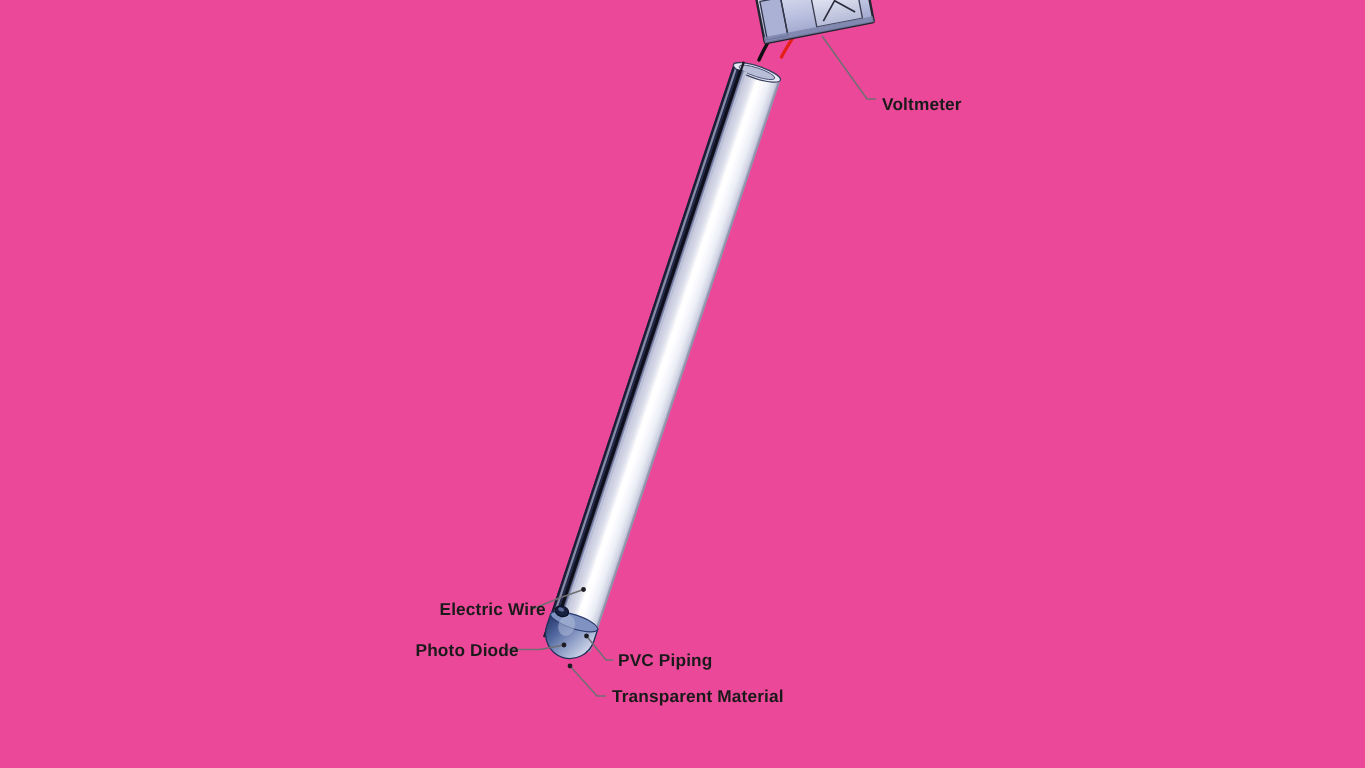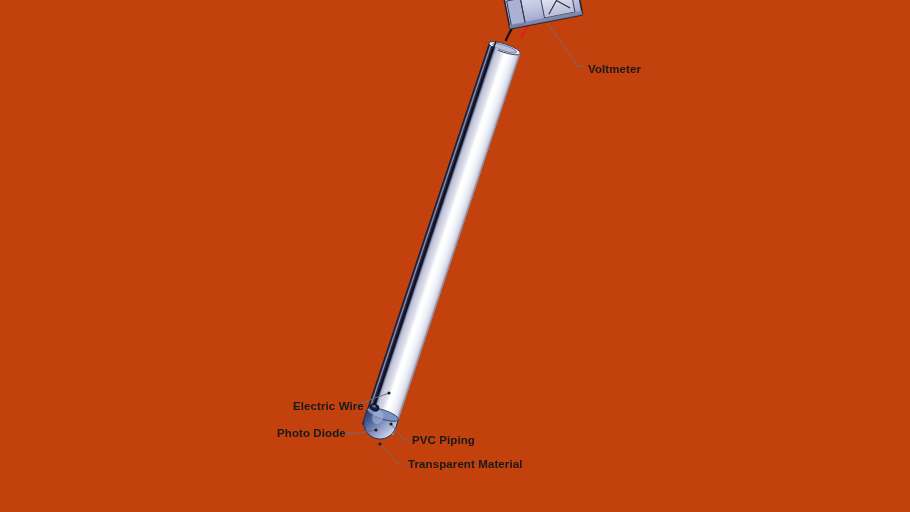--- a/index.html
+++ b/index.html
@@ -5,21 +5,21 @@
 <style>
   html, body {
     margin: 0;
     padding: 0;
     background: #ffffff;
   }
   #stage {
     position: relative;
     width: 910px;
     height: 512px;
-    background: #c2410c;
+    background: #ec4899;
     overflow: hidden;
     font-family: "Liberation Sans", sans-serif;
   }
   #diagram-svg {
     position: absolute;
     left: 0;
     top: 0;
     width: 910px;
     height: 512px;
     display: block;

